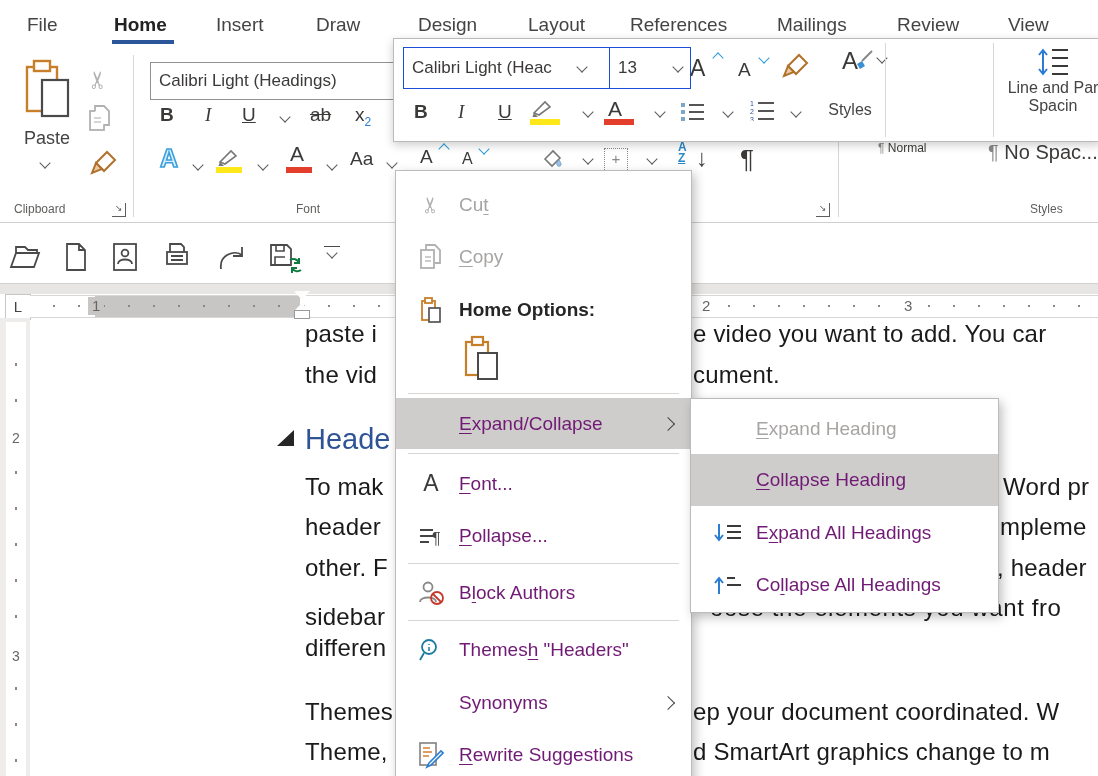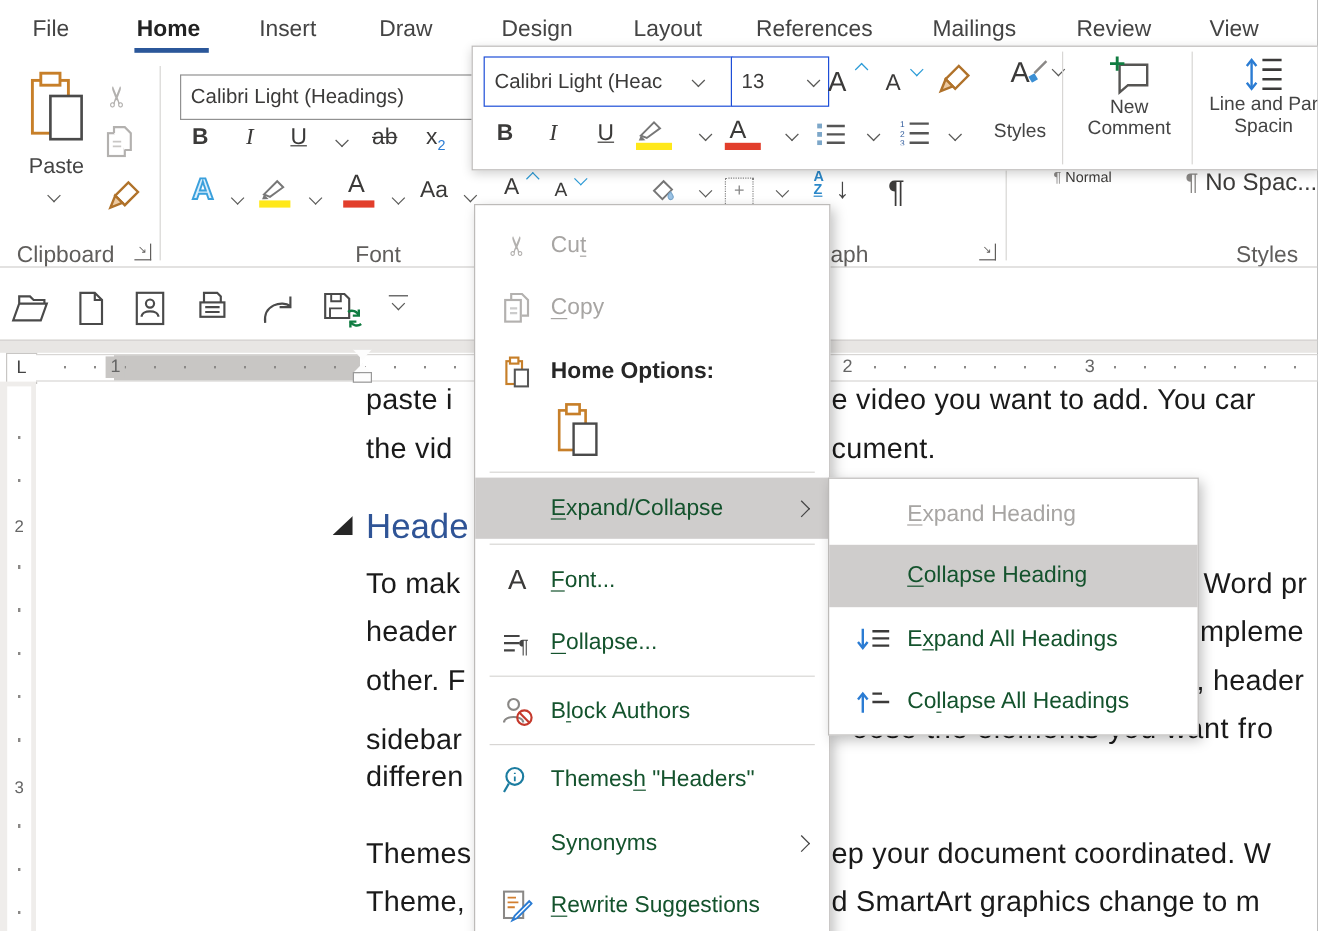--- a/index.html
+++ b/index.html
@@ -5,21 +5,21 @@
   html,body{margin:0;padding:0;background:#888;}
   #stage{position:relative;width:1098px;height:776px;background:#fff;overflow:hidden;
          font-family:"Liberation Sans",sans-serif;color:#3b3a39;}
   .abs{position:absolute;}
   
   .tab{position:absolute;top:14px;font-size:19px;color:#444;}
   .tab.active{color:#222;font-weight:bold;}
   .tab-underline{position:absolute;top:40px;height:4px;background:#2b579a;}
   
   .vsep{position:absolute;width:1px;background:#d8d6d4;}
-  .grouplabel{position:absolute;top:202px;font-size:19px;color:#605e5c;}
+  .grouplabel{position:absolute;top:202px;font-size:12px;color:#605e5c;}
   .launcher{position:absolute;top:203px;width:13px;height:13px;border-right:1px solid #605e5c;border-bottom:1px solid #605e5c;font-size:9px;color:#605e5c;line-height:10px;text-align:center;}
   .combo{position:absolute;border:1px solid #919191;background:#fff;display:flex;align-items:center;font-size:17px;color:#3b3a39;}
   .chev{display:inline-block;width:7px;height:7px;border-right:1.5px solid #5a5a58;border-bottom:1.5px solid #5a5a58;transform:rotate(45deg);margin-top:-3px;}
   .chevR{display:inline-block;width:9px;height:9px;border-right:1.7px solid #444;border-bottom:1.7px solid #444;transform:rotate(-45deg);}
   .btnchar{position:absolute;font-size:19px;color:#3b3a39;}
   .colorbar{position:absolute;height:6px;}
   .ribbon-line{position:absolute;left:0;width:100%;height:1px;background:#d1cfcd;}
   .fx-a{font-weight:bold;font-size:25px;color:#daeefc;-webkit-text-stroke:1.6px #3aa0dc;}
   
   #mini{position:absolute;left:393px;top:38px;width:706px;height:102px;background:#fff;
@@ -44,21 +44,21 @@
   #collapse-tri{position:absolute;left:277px;top:430px;width:17px;height:16px;background:#262626;
       clip-path:polygon(0 100%,100% 0,100% 100%);}
   
   #ctxmenu{position:absolute;left:395px;top:170px;width:295px;height:620px;background:#fff;
            border:1px solid #bdbbb9;box-shadow:3px 4px 10px rgba(0,0,0,.25);z-index:40;}
   #submenu{position:absolute;left:690px;top:398px;width:307px;height:213px;background:#fff;
            border:1px solid #bdbbb9;box-shadow:3px 4px 10px rgba(0,0,0,.25);z-index:45;}
   .mi{position:absolute;left:0;width:100%;height:51px;display:flex;align-items:center;}
   .mi.sel{background:#cfcdcc;}
   .mic{position:absolute;left:18px;width:34px;display:flex;justify-content:center;align-items:center;}
-  .mil{position:absolute;left:63px;font-size:19px;color:#14532d;white-space:nowrap;}
+  .mil{position:absolute;left:63px;font-size:19px;color:#701a75;white-space:nowrap;}
   .mil u{text-underline-offset:3px;}
   .mi.dis .mil{color:#a7a5a3;}
   .mi.hdr .mil{font-weight:bold;color:#262626;}
   .msep{position:absolute;left:12px;right:12px;height:1px;background:#d8d6d4;}
   .mi .arrow{position:absolute;right:18px;}
   #submenu .mil{left:65px;}
   #submenu .mic{left:20px;width:34px;}
 </style>
 </head>
 <body>
@@ -283,28 +283,20 @@
         <span>A</span>
         <svg width="20" height="20" style="position:absolute;left:12px;top:2px">
           <path d="M18 2L8 12" stroke="#8a8886" stroke-width="2"></path>
           <path d="M8 12l-5 3 3 5 5-3z" fill="#3b8fd4"></path>
         </svg>
         <span class="chev" style="position:absolute;left:36px;top:10px"></span>
       </span>
       <span style="margin-top:26px">Styles</span>
     </div>
     <div class="vsep" style="left:491px;top:4px;height:94px"></div>
-    <div class="mini-btn" style="left:499px;top:6px;width:96px">
-      <svg width="36" height="36">
-        <path d="M10 9h23v17H17l-7 6v-6h0z" fill="none" stroke="#565553" stroke-width="2"></path>
-        <path d="M8 2v12M2 8h12" stroke="#107c41" stroke-width="2.4"></path>
-      </svg>
-      <span>New</span>
-      <span>Comment</span>
-    </div>
     <div class="vsep" style="left:599px;top:4px;height:94px"></div>
     <div class="mini-btn" style="left:607px;top:6px;width:104px">
       <svg width="32" height="34">
         <path d="M6 6v22" stroke="#2b7cd3" stroke-width="2"></path>
         <path d="M2 10l4-5 4 5M2 24l4 5 4-5" fill="none" stroke="#2b7cd3" stroke-width="2"></path>
         <path d="M15 5h16M15 13h16M15 21h16M15 29h16" stroke="#3b3a39" stroke-width="2.2"></path>
       </svg>
       <span style="white-space:nowrap">Line and Par</span>
       <span style="white-space:nowrap">Spacin</span>
     </div>

